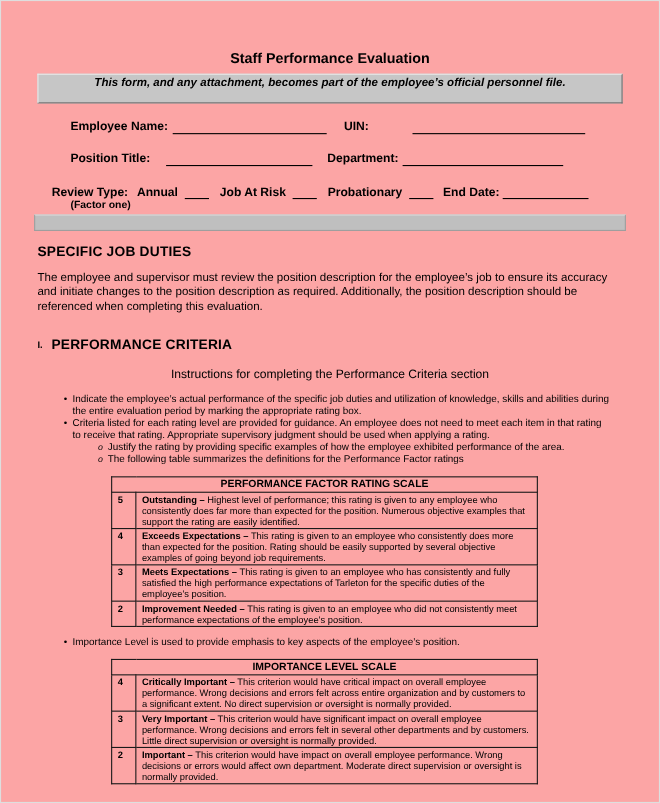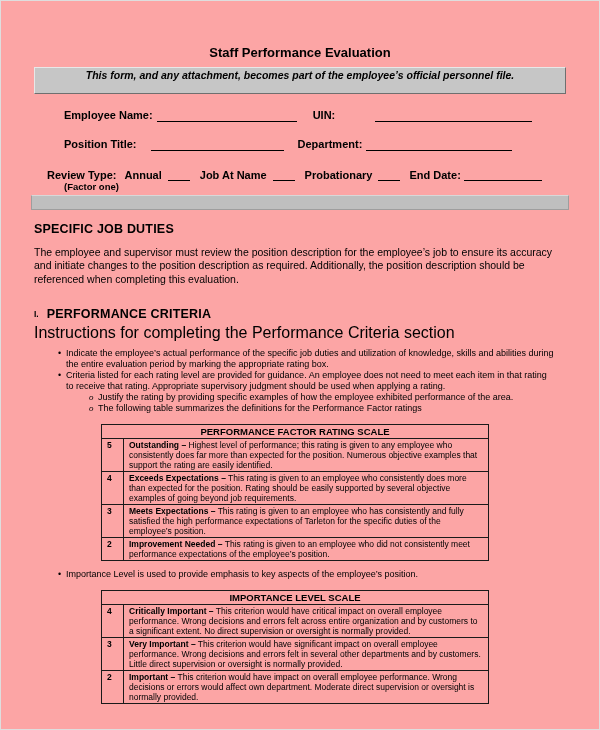--- a/index.html
+++ b/index.html
@@ -36,21 +36,21 @@
   .graybar { margin:3px -3px 0; height:15px; background:#bfbfbf; border:1px solid #9e9e9e;
              border-top-color:#d8d8d8; }
 
   .sec-heading { margin-top:12px; font-size:12.5px; font-weight:bold; line-height:15px; letter-spacing:0.2px; }
   .duties-body { margin-top:9px; font-size:10.5px; line-height:13.4px; }
 
   .pc-heading { margin-top:19px; line-height:16px; }
   .pc-numeral { font-size:8.5px; font-weight:bold; vertical-align:1px; }
   .pc-title { font-size:12.5px; font-weight:bold; margin-left:8px; letter-spacing:0.2px; }
 
-  .instructions { margin-top:4px; font-size:16px; line-height:13px; }
+  .instructions { margin-top:14px; font-size:11px; line-height:13px;text-align:center; }
 
   .bullets { margin-top:9px; font-size:9px; line-height:11px; }
   .bullet { position:relative; padding-left:32px; padding-right:10px; }
   .bullet::before { content:"•"; position:absolute; left:24px; top:0; }
   .subbullet { position:relative; padding-left:64px; padding-right:4px; }
   .subbullet::before { content:"o"; position:absolute; left:55px; top:0; font-style:italic; font-size:8px; }
 
   table.scale { margin-left:67px; margin-top:10px; width:388px; border-collapse:collapse;
                 border:1.5px solid #000; }
   table.scale th { border:1px solid #1a1a1a; font-size:9.5px; font-weight:bold; text-align:center;
@@ -82,21 +82,21 @@
     <div class="frow">
       <span>Position Title:</span>
       <span class="blank b-pos"></span>
       <span class="lbl-dept">Department:</span>
       <span class="blank b-dept"></span>
     </div>
     <div class="review-row">
       <span>Review Type:</span>
       <span class="rv-opt first">Annual</span>
       <span class="blank b-check"></span>
-      <span class="rv-opt">Job At Name</span>
+      <span class="rv-opt">Job At Risk</span>
       <span class="blank b-check"></span>
       <span class="rv-opt">Probationary</span>
       <span class="blank b-check"></span>
       <span class="lbl-end">End Date:</span>
       <span class="blank b-end"></span>
     </div>
     <div class="select-one">(Factor one)</div>
   </div>
 
   <div class="graybar"></div>

